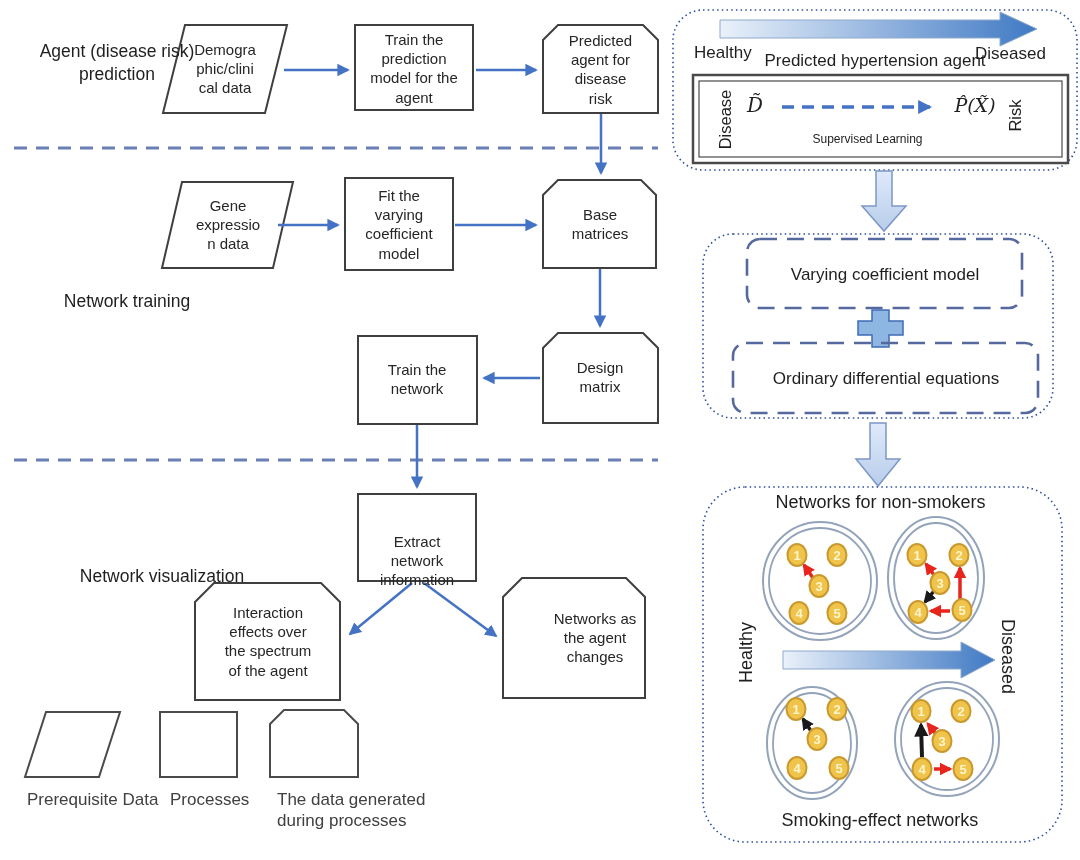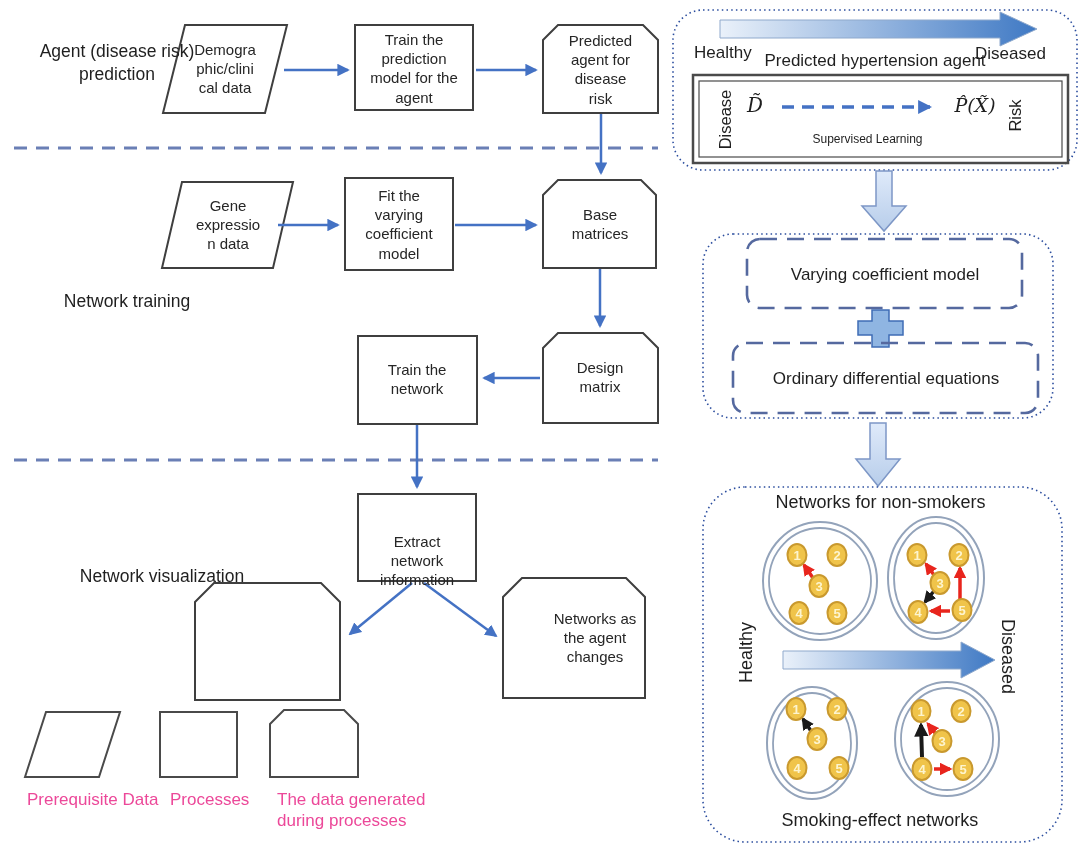--- a/index.html
+++ b/index.html
@@ -2,21 +2,21 @@
 <html><head>
 <meta charset="utf-8">
 <style>
   html,body{margin:0;padding:0;background:#ffffff;}
   #canvas{position:relative;width:1080px;height:860px;background:#ffffff;overflow:hidden;
           font-family:"Liberation Sans",sans-serif;}
   #gfx{position:absolute;left:0;top:0;}
   .t{position:absolute;white-space:pre-line;text-align:center;line-height:1.28;color:#262626;
      font-size:15px;}
   .sec{font-size:17.5px;text-align:center;line-height:1.32;color:#1f1f1f;}
-  .lg{font-size:17px;text-align:left;line-height:1.25;color:#ec4899;}
+  .lg{font-size:17px;text-align:left;line-height:1.25;color:#404040;}
   .rp{font-size:17px;color:#1f1f1f;}
   .math{font-family:"DejaVu Serif",serif;font-style:italic;font-size:20px;color:#1f1f1f;}
   .rot{transform:rotate(-90deg);transform-origin:center center;}
   .rotcw{transform:rotate(90deg);transform-origin:center center;}
   .nl{font-family:"Liberation Sans",sans-serif;font-weight:bold;font-size:13px;fill:#fdf5d0;
       text-anchor:middle;}
 </style>
 </head>
 <body>
 
@@ -191,20 +191,24 @@
 model</div>
 <div class="t" style="left:545px;top:205px;width:110px;">Base
 matrices</div>
 <div class="t" style="left:545px;top:358px;width:110px;">Design
 matrix</div>
 <div class="t" style="left:360px;top:360px;width:114px;">Train the
 network</div>
 <div class="t" style="left:361px;top:509px;width:112px;margin-top:23px;">Extract
 network
 information</div>
+<div class="t" style="left:198px;top:603px;width:140px;">Interaction
+effects over
+the spectrum
+of the agent</div>
 <div class="t" style="left:526px;top:609px;width:138px;">Networks as
 the agent
 changes</div>
 
 <div class="t lg" style="left:27px;top:789px;width:150px;">Prerequisite Data</div>
 <div class="t lg" style="left:170px;top:789px;width:110px;">Processes</div>
 <div class="t lg" style="left:277px;top:789px;width:215px;">The data generated
 during processes</div>
 
 <div class="t rp" style="left:694px;top:42px;width:70px;text-align:left;">Healthy</div>

